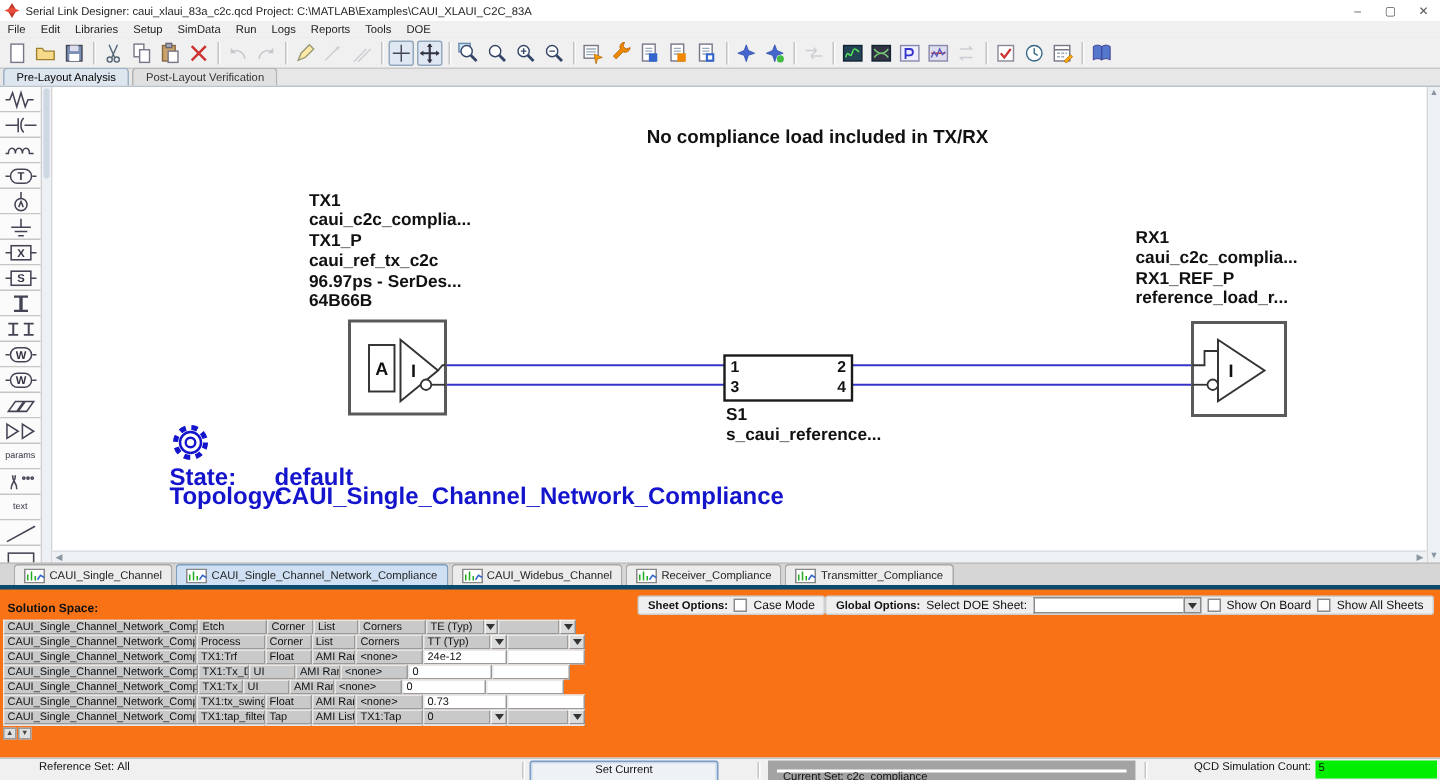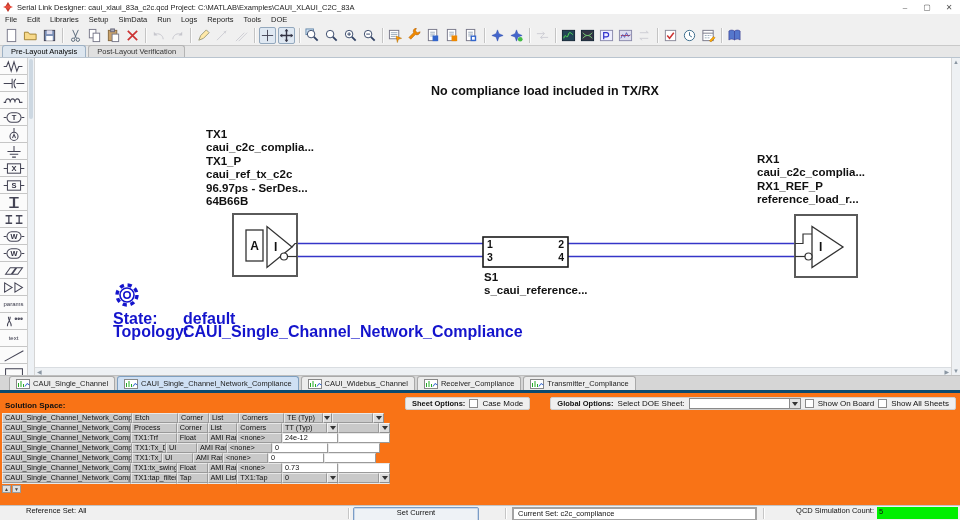--- a/index.html
+++ b/index.html
@@ -54,21 +54,21 @@
   
   .stabs{position:absolute;left:0;top:375px;width:960px;height:15px;background:#d6d6d6;
          border-top:1px solid #bfbfbf;display:flex;align-items:flex-end;padding-left:9px;box-sizing:border-box}
   .stab{height:13px;display:flex;align-items:center;gap:3px;padding:0 6px;margin-right:2px;
         border:1px solid #a9a9a9;border-bottom:none;border-radius:3px 3px 0 0;background:#ececec;
         font-size:7.5px;color:#222;white-space:nowrap}
   .stab.active{background:#cfe0f4;border-color:#7f9fbf}
   
   .sspanel{position:absolute;left:0;top:390px;width:960px;height:115px;background:#f97316;border-top:3px solid #0c4a6e}
   .sstitle{position:absolute;left:5px;top:8px;font-weight:bold;font-size:8px}
-  .optrow{position:absolute;right:4px;top:3px;height:15px;display:flex;align-items:center;gap:20px}
+  .optrow{position:absolute;right:4px;top:3px;height:15px;display:flex;align-items:center;gap:0}
   .optgrp{display:flex;align-items:center;gap:4px;border:1px solid #cfcfcf;border-radius:2px;
           padding:1px 6px;height:13px;box-sizing:border-box;background:#efefef}
   .optlbl{font-weight:bold;font-size:7.5px}
   .cb{width:9px;height:9px;background:#fff;border:1px solid #8a8a8a;box-sizing:border-box;display:inline-block}
   .combo{display:flex;align-items:center}
   .combo .fld{width:100px;height:11px;background:#fff;border:1px solid #8a8a8a;border-right:none;box-sizing:border-box}
   .combo .btn{width:12px;height:11px;background:#e2e2e2;border:1px solid #8a8a8a;box-sizing:border-box;
               display:flex;align-items:center;justify-content:center}
   .dda{width:0;height:0;border-left:3px solid transparent;border-right:3px solid transparent;border-top:4px solid #333}
   
@@ -89,21 +89,21 @@
          border-color:#f4f4f4 #8f8f8f #8f8f8f #f4f4f4;display:flex;align-items:center;justify-content:center}
   .tscroll{position:absolute;left:2px;top:92px;display:flex;gap:1px}
   .tsb{width:9px;height:8px;background:#e0e0e0;border:1px solid #9a9a9a;box-sizing:border-box;
        display:flex;align-items:center;justify-content:center;color:#444;font-size:5px}
   
   .status{position:absolute;left:0;top:505px;width:960px;height:15px;background:#f0f0f0;
           border-top:1px solid #c3c3c3;font-size:7.5px}
   .status .abs{position:absolute;top:0;height:14px;display:flex;align-items:flex-start}
   .scbtn{border:1px solid #7a9cc6;background:#eef2f6;border-radius:2px;height:11px;
          display:flex;align-items:center;justify-content:center;font-size:7.5px;box-shadow:0 0 0 1px #c9d8ea inset}
-  .insetfld{background:#fff;border:2px solid #a3a3a3;height:12px;box-sizing:border-box;display:flex;align-items:center;padding:0 4px}
+  .insetfld{background:#fff;border:6px solid #a3a3a3;height:12px;box-sizing:border-box;display:flex;align-items:center;padding:0 4px}
   .groove{position:absolute;top:2px;height:11px;width:1px;background:#c6c6c6;box-shadow:1px 0 0 #fff}
 </style>
 </head>
 <body>
 
 <div class="titlebar">
   <svg class="appico" viewBox="0 0 10 10">
       <path d="M5 0L8 5 5 10 2 5z" fill="#c0392b"></path>
       <path d="M0 5L5 3 10 5 5 7z" fill="#e74c3c"></path>
     </svg>

